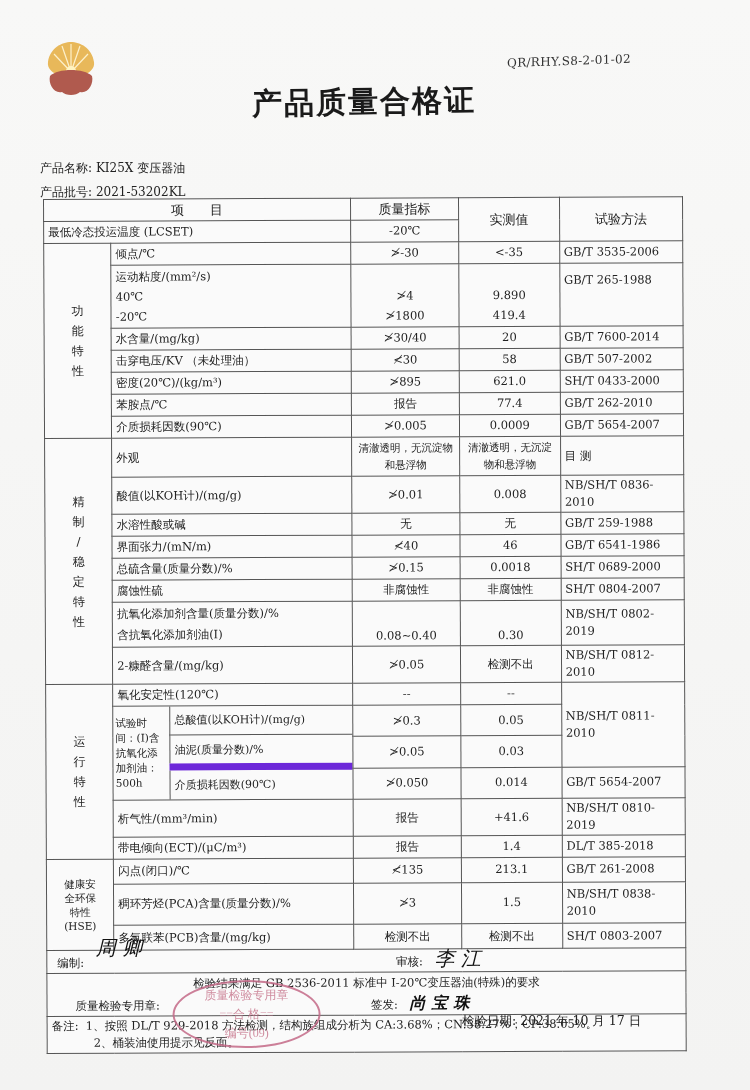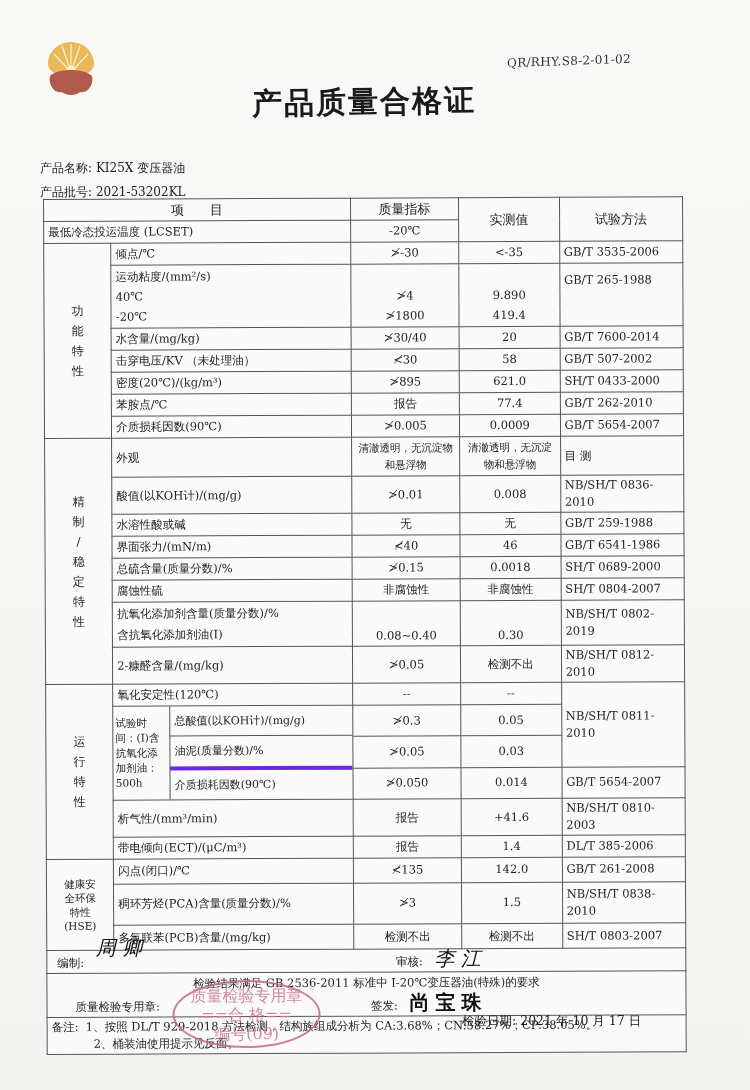--- a/index.html
+++ b/index.html
@@ -27,22 +27,22 @@
   .col-item { width:255px; }
   .col-std { width:112px; }
   .col-meas { width:106px; }
   .col-method { width:130px; }
   .small { font-size:10.5px; line-height:13px;border-radius:19px; }
   .sig-row td { height:44px; }
   .sig-hand { font-family:"DejaVu Serif", serif; font-style:italic; font-size:20px; color:#111; margin-left:8px; }
   .conc td { text-align:center; height:22px; }
   .stamp-row td { height:56px; position:relative; }
   .stamp { position:absolute; left:125px; top:-14px; width:148px; height:68px; border:2px solid #c46a88; border-radius:50%;
-    color:#c8798f; text-align:center; font-size:16px; line-height:19px; padding-top:4px; box-sizing:border-box; opacity:0.85; }
-  .sign-name { font-size:20px; font-weight:bold; letter-spacing:6px; color:#111; margin-left:8px; }
+    color:#c8798f; text-align:center; font-size:12px; line-height:19px; padding-top:4px; box-sizing:border-box; opacity:0.85;font-family:Liberation Serif, serif; }
+  .sign-name { font-size:16px; font-weight:bold; letter-spacing:6px; color:#111; margin-left:8px;font-style:italic; }
   .notes td { font-size:11.5px; line-height:20px; padding:3px 6px; }
   .date { position:absolute; left:446px; top:1013px; font-size:12.5px; color:#222;margin-left:16px; }
 </style>
 </head>
 <body>
 
 <div class="paper">
 
   <svg class="logo" viewBox="0 0 54 58">
     <path d="M27 4 C18 4 6 10 4 24 C3 30 8 34 12 36 L42 36 C46 34 51 30 50 24 C48 10 36 4 27 4 Z" fill="#e8b85a"></path>
@@ -226,21 +226,21 @@
     </tr>
     <tr>
       <td rowspan="3" style="padding:0">
         <table style="width:100%;border-collapse:collapse;font-size:11px">
           <tbody>
                 <tr>
             <td rowspan="3" class="small" style="border:none;border-right:1px solid #555;width:52px;padding:9px 2px;line-height:15px">试验时间：(Ⅰ)含抗氧化添加剂油：500h</td>
             <td style="border:none;border-bottom:1px solid #555;height:20px">总酸值(以KOH计)/(mg/g)</td>
           </tr>
           <tr>
-                  <td style="border:none;border-bottom:4px solid #6d28d9;height:20px">油泥(质量分数)/%</td>
+                  <td style="border:none;border-bottom:7px solid #6d28d9;height:20px">油泥(质量分数)/%</td>
                 </tr>
           <tr>
                   <td style="border:none;height:20px">介质损耗因数(90℃)</td>
                 </tr>
         </tbody>
             </table>
       </td>
       <td class="c">≯0.3</td>
       <td class="c">0.05</td>
     </tr>
@@ -250,34 +250,34 @@
     </tr>
     <tr>
       <td class="c">≯0.050</td>
       <td class="c">0.014</td>
       <td>GB/T 5654-2007</td>
     </tr>
     <tr>
       <td>析气性/(mm³/min)</td>
       <td class="c">报告</td>
       <td class="c">+41.6</td>
-      <td>NB/SH/T 0810-2003</td>
+      <td>NB/SH/T 0810-2019</td>
     </tr>
     <tr>
       <td>带电倾向(ECT)/(μC/m³)</td>
       <td class="c">报告</td>
       <td class="c">1.4</td>
-      <td>DL/T 385-2006</td>
+      <td>DL/T 385-2018</td>
     </tr>
 
     <tr>
       <td class="grp small" rowspan="3" style="line-height:14px;font-size:10.5px;padding:17px">健康安全环保特性(HSE)</td>
       <td>闪点(闭口)/℃</td>
       <td class="c">≮135</td>
-      <td class="c">142.0</td>
+      <td class="c">213.1</td>
       <td>GB/T 261-2008</td>
     </tr>
     <tr>
       <td>稠环芳烃(PCA)含量(质量分数)/%</td>
       <td class="c">≯3</td>
       <td class="c">1.5</td>
       <td>NB/SH/T 0838-2010</td>
     </tr>
     <tr>
       <td>多氯联苯(PCB)含量/(mg/kg)</td>

